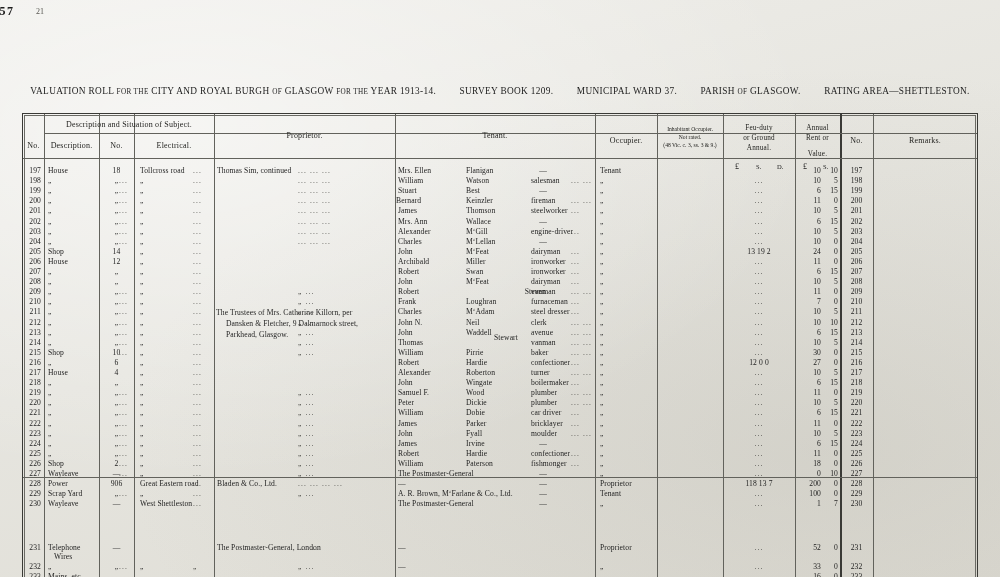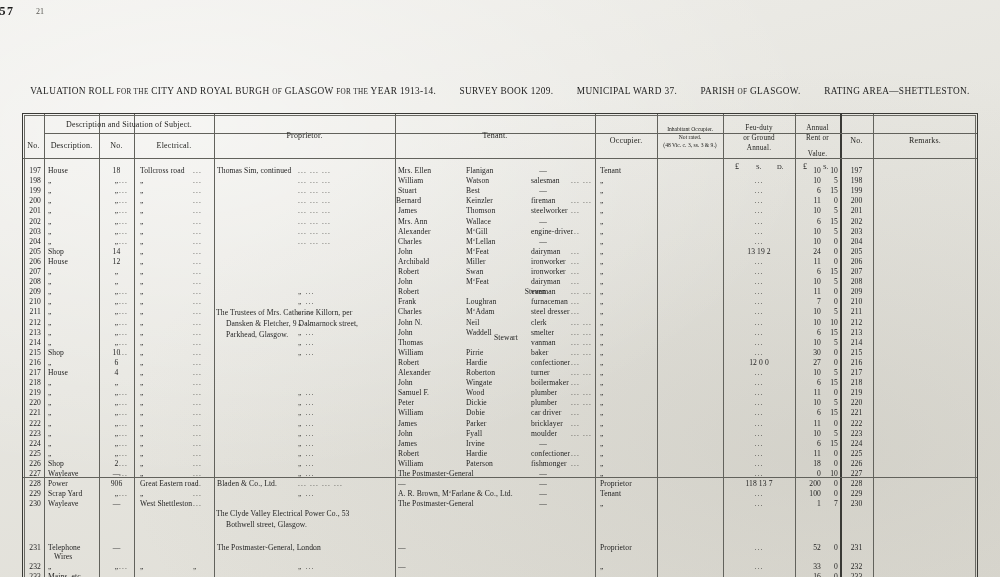--- a/index.html
+++ b/index.html
@@ -473,21 +473,21 @@
         <div></div>
         <div class="cell r" style="left: 0px; top: 214.6px; width: 18px; text-align: right;">213</div>
         <div class="cell" style="left: 25px; top: 214.6px; width: 50px; text-align: left;">„</div>
         <div class="cell c" style="left: 76px; top: 214.6px; width: 35px; text-align: center;">„</div>
         <div class="cell" style="left: 117px; top: 214.6px; width: 70px; text-align: left;">„</div>
         <div class="cell dots" style="left: 170px; top: 214.6px; width: 20px; text-align: left;">...</div>
         <div class="cell dots" style="left: 96px; top: 214.6px; width: 30px; text-align: left;">...</div>
         <div class="cell dots" style="left: 275px; top: 214.6px; width: 95px; text-align: left;">„                  ...</div>
         <div class="cell" style="left: 375px; top: 214.6px; width: 85px; text-align: left;">John</div>
         <div class="cell" style="left: 443px; top: 214.6px; width: 80px; text-align: left;">Waddell</div>
-        <div class="cell" style="left: 508px; top: 214.6px; width: 60px; text-align: left;">smelter</div>
+        <div class="cell" style="left: 508px; top: 214.6px; width: 60px; text-align: left;">avenue</div>
         <div class="cell dots" style="left: 548px; top: 214.6px; width: 24px; text-align: left;">...    ...</div>
         <div class="cell" style="left: 577px; top: 214.6px; width: 56px; text-align: left;">„</div>
         <div class="cell dots c" style="left: 700px; top: 214.6px; width: 72px; text-align: center;">...</div>
         <div class="cell r" style="left: 772px; top: 214.6px; width: 26px; text-align: right;">6</div>
         <div class="cell r" style="left: 798px; top: 214.6px; width: 17px; text-align: right;">15</div>
         <div class="cell c" style="left: 817px; top: 214.6px; width: 33px; text-align: center;">213</div>
         <div></div>
         <div class="cell r" style="left: 0px; top: 224.7px; width: 18px; text-align: right;">214</div>
         <div class="cell" style="left: 25px; top: 224.7px; width: 50px; text-align: left;">„</div>
         <div class="cell c" style="left: 76px; top: 224.7px; width: 35px; text-align: center;">„</div>
@@ -797,19 +797,15 @@
         <div class="cell dots c" style="left: 700px; top: 458.9px; width: 72px; text-align: center;">...</div>
         <div class="cell r" style="left: 772px; top: 458.9px; width: 26px; text-align: right;">16</div>
         <div class="cell r" style="left: 798px; top: 458.9px; width: 17px; text-align: right;">0</div>
         <div class="cell c" style="left: 817px; top: 458.9px; width: 33px; text-align: center;">233</div>
         <div></div>
         <div class="wrapcell" style="left: 193px; top: 194px; width: 178px;">
           <span class="ind">The Trustees of Mrs. Catherine Killorn, per</span>
           <span class="ind" style="padding-left: 10px;">Dansken &amp; Fletcher, 9 Dalmarnock street,</span>
           <span class="ind" style="padding-left: 10px;">Parkhead, Glasgow.</span>
         </div>
-        <div class="wrapcell" style="left: 193px; top: 395px; width: 178px;">
-          <span class="ind">The Clyde Valley Electrical Power Co., 53</span>
-          <span class="ind" style="padding-left: 10px;">Bothwell street, Glasgow.</span>
-        </div>
       </div>
   </div>
 </div>
 
 </body></html>

